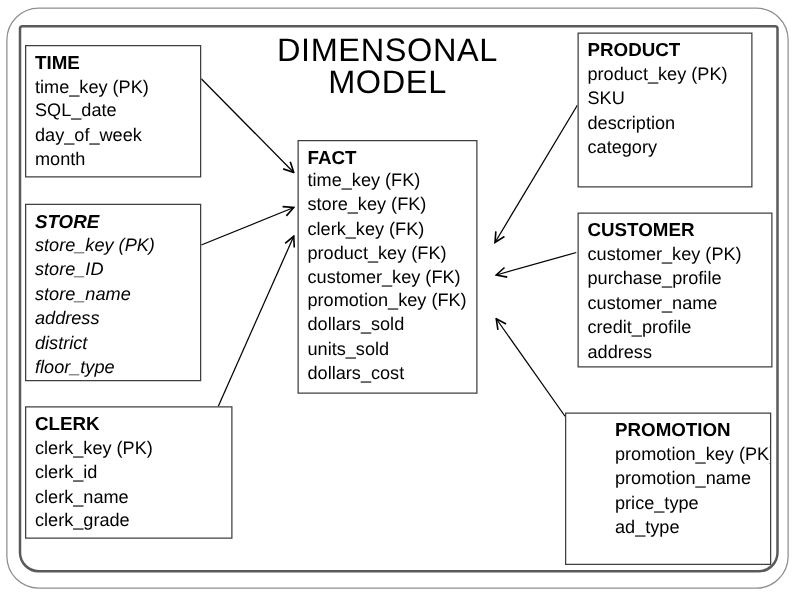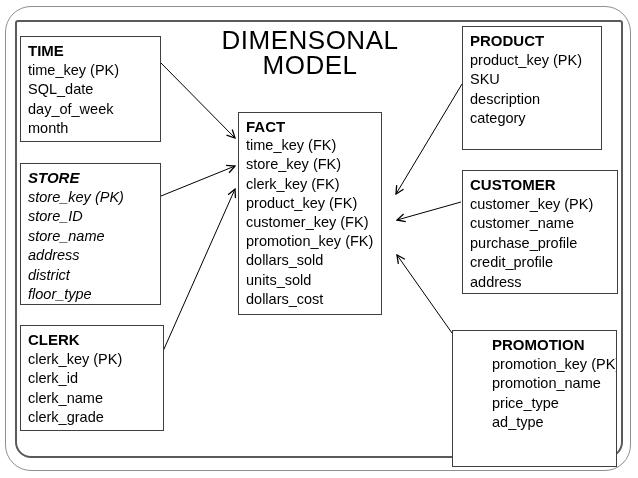--- a/index.html
+++ b/index.html
@@ -30,25 +30,25 @@
   .entity {
     position: absolute; background: #ffffff;
     border: 1px solid #3f3f3f; box-sizing: border-box;
     padding: 4px 6px 0 7px;
     font-size: 14.5px; line-height: 19.5px;
     white-space: nowrap; overflow: hidden;
   }
   .entity .ename { font-weight: bold; font-size: 15px; }
   #box-time      { left: 20px;  top: 36px;  width: 141px; height: 106px; }
   #box-store     { left: 20px;  top: 163px; width: 141px; height: 142px; font-style: italic; }
-  #box-clerk     { left: 20px;  top: 325px; width: 144px; height: 106px; }
+  #box-clerk     { left: 20px;  top: 325px; width: 166px; height: 106px; }
   #box-fact      { left: 238px; top: 112px; width: 144px; height: 203px; line-height: 19.2px; }
   #box-product   { left: 462px; top: 26px;  width: 140px; height: 124px; }
   #box-customer  { left: 462px; top: 170px; width: 156px; height: 124px; }
-  #box-promotion { left: 452px; top: 330px; width: 165px; height: 137px; padding-left: 39px; }
+  #box-promotion { left: 452px; top: 330px; width: 165px; height: 122px; padding-left: 39px; }
   svg.arrows {
     position: absolute; left: 0; top: 0; width: 638px; height: 478px;
     pointer-events: none;
   }
   svg.arrows line { stroke: #000000; stroke-width: 1; }
 </style>
 </head>
 <body>
 
 <div id="slide">
@@ -118,22 +118,22 @@
     <div class="ename">PRODUCT</div>
     <div class="efield">product_key (PK)</div>
     <div class="efield">SKU</div>
     <div class="efield">description</div>
     <div class="efield">category</div>
   </div>
 
   <div class="entity" id="box-customer">
     <div class="ename">CUSTOMER</div>
     <div class="efield">customer_key (PK)</div>
+    <div class="efield">purchase_profile</div>
     <div class="efield">customer_name</div>
-    <div class="efield">purchase_profile</div>
     <div class="efield">credit_profile</div>
     <div class="efield">address</div>
   </div>
 
   <div class="entity" id="box-promotion">
     <div class="ename">PROMOTION</div>
     <div class="efield">promotion_key (PK)</div>
     <div class="efield">promotion_name</div>
     <div class="efield">price_type</div>
     <div class="efield">ad_type</div>

